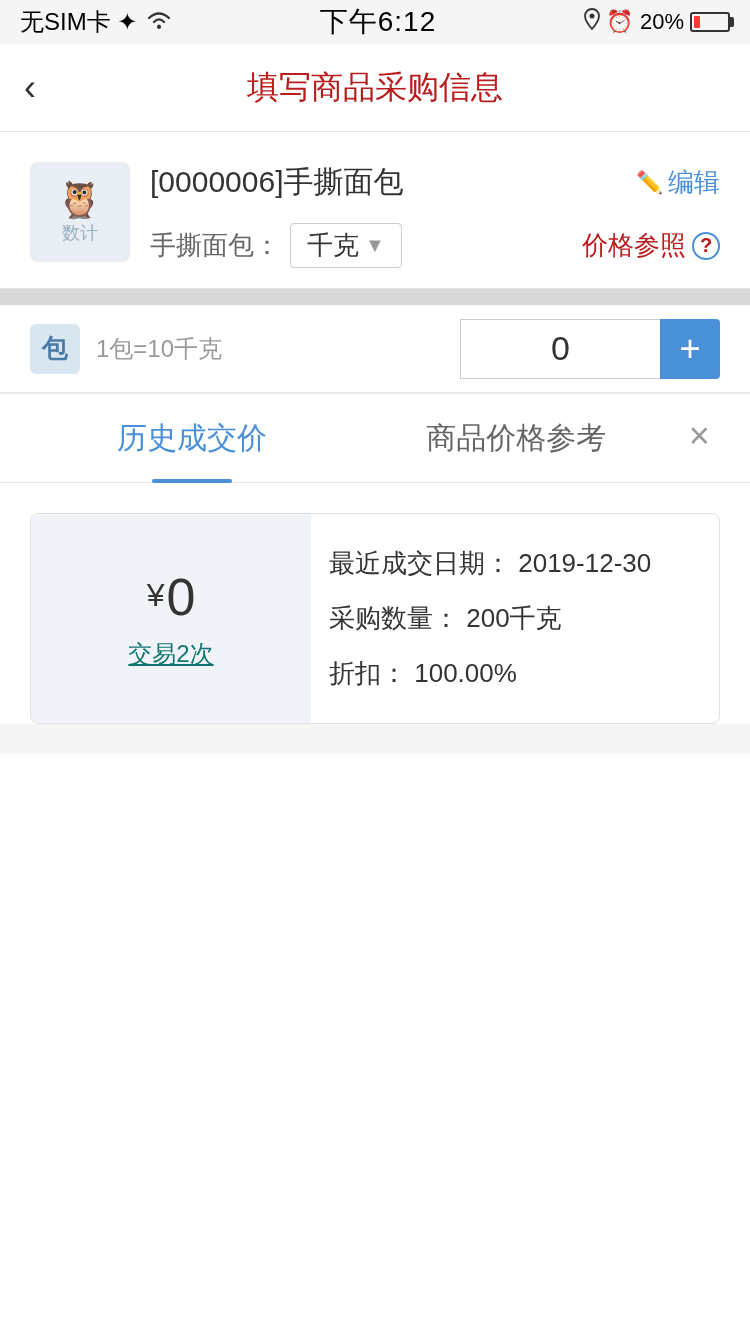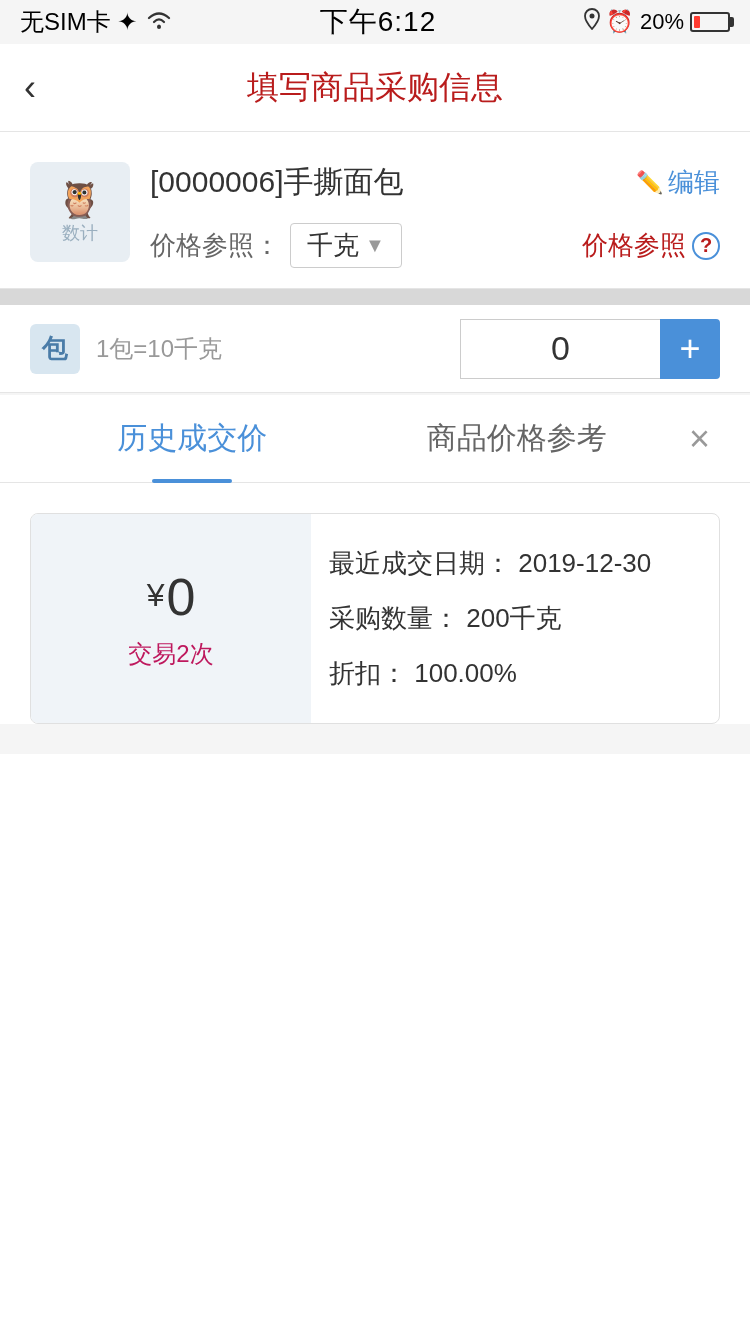--- a/index.html
+++ b/index.html
@@ -272,20 +272,21 @@
       background: #ffffff;
       margin-top: 2px;
     }
     .tabs-header {
       display: flex;
       align-items: center;
       border-bottom: 1px solid #e5e5e5;
       padding: 0 30px;
       position: relative;
       height: 88px;
+      font-family: Liberation Mono, monospace;
     }
     .tab-item {
       flex: 1;
       text-align: center;
       font-size: 30px;
       color: #666;
       height: 88px;
       display: flex;
       align-items: center;
       justify-content: center;
@@ -338,22 +339,23 @@
       display: flex;
       align-items: flex-start;
     }
     .trade-price-symbol {
       font-size: 32px;
       margin-top: 10px;
       margin-right: 2px;
     }
     .trade-times {
       font-size: 24px;
-      color: #be185d;
+      color: #0f766e;
       margin-top: 11px;
+      text-decoration: underline;
     }
     .trade-card-right {
       flex: 1;
       padding: 30px 18px;
       display: flex;
       flex-direction: column;
       gap: 16px;
       justify-content: center;
     }
     .trade-info-row {
@@ -414,21 +416,21 @@
   <div class="product-info">
     <div class="product-name-row">
       <span class="product-name">[0000006]手撕面包</span>
       <span class="edit-btn">
         <span class="edit-icon-small">✏️</span>
         <span>编辑</span>
       </span>
     </div>
     <div class="product-unit-row">
       <div class="unit-label">
-        <span>价格参照：</span>
+        <span>手撕面包：</span>
         <span class="unit-select">
           <span>千克</span>
           <span class="unit-select-arrow">▼</span>
         </span>
       </div>
       <div class="price-ref-btn">
         <span>价格参照</span>
         <span class="price-ref-icon">?</span>
       </div>
     </div>

